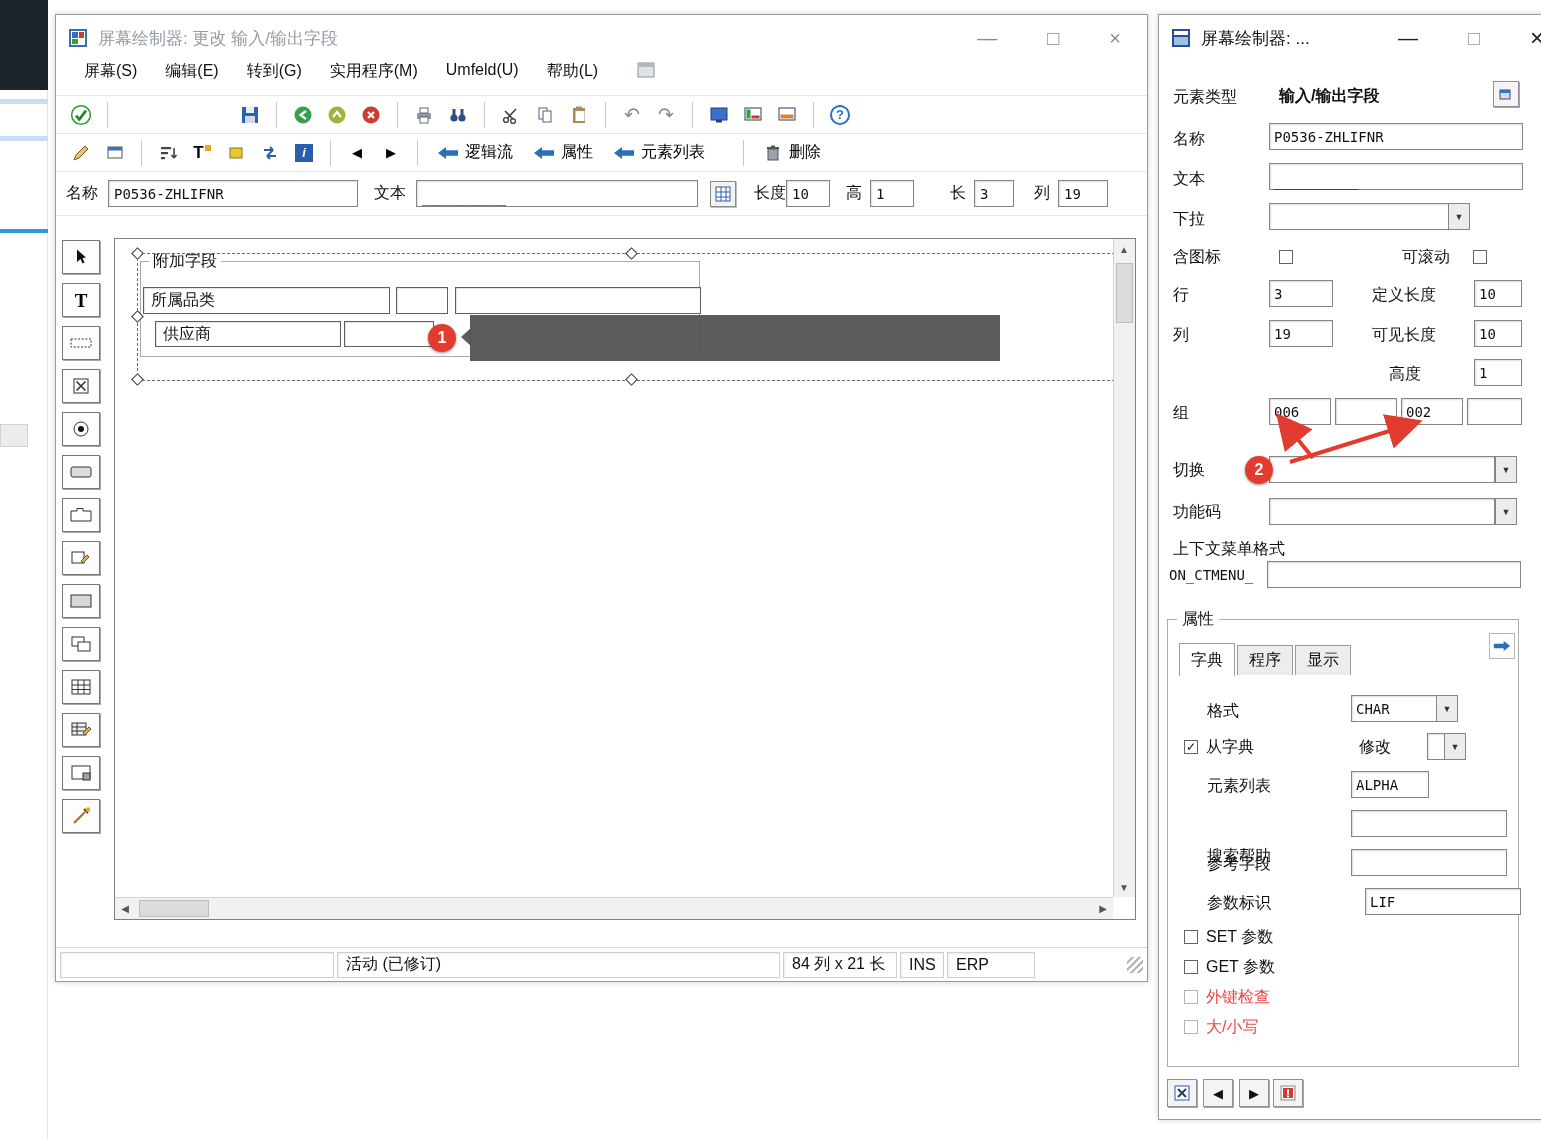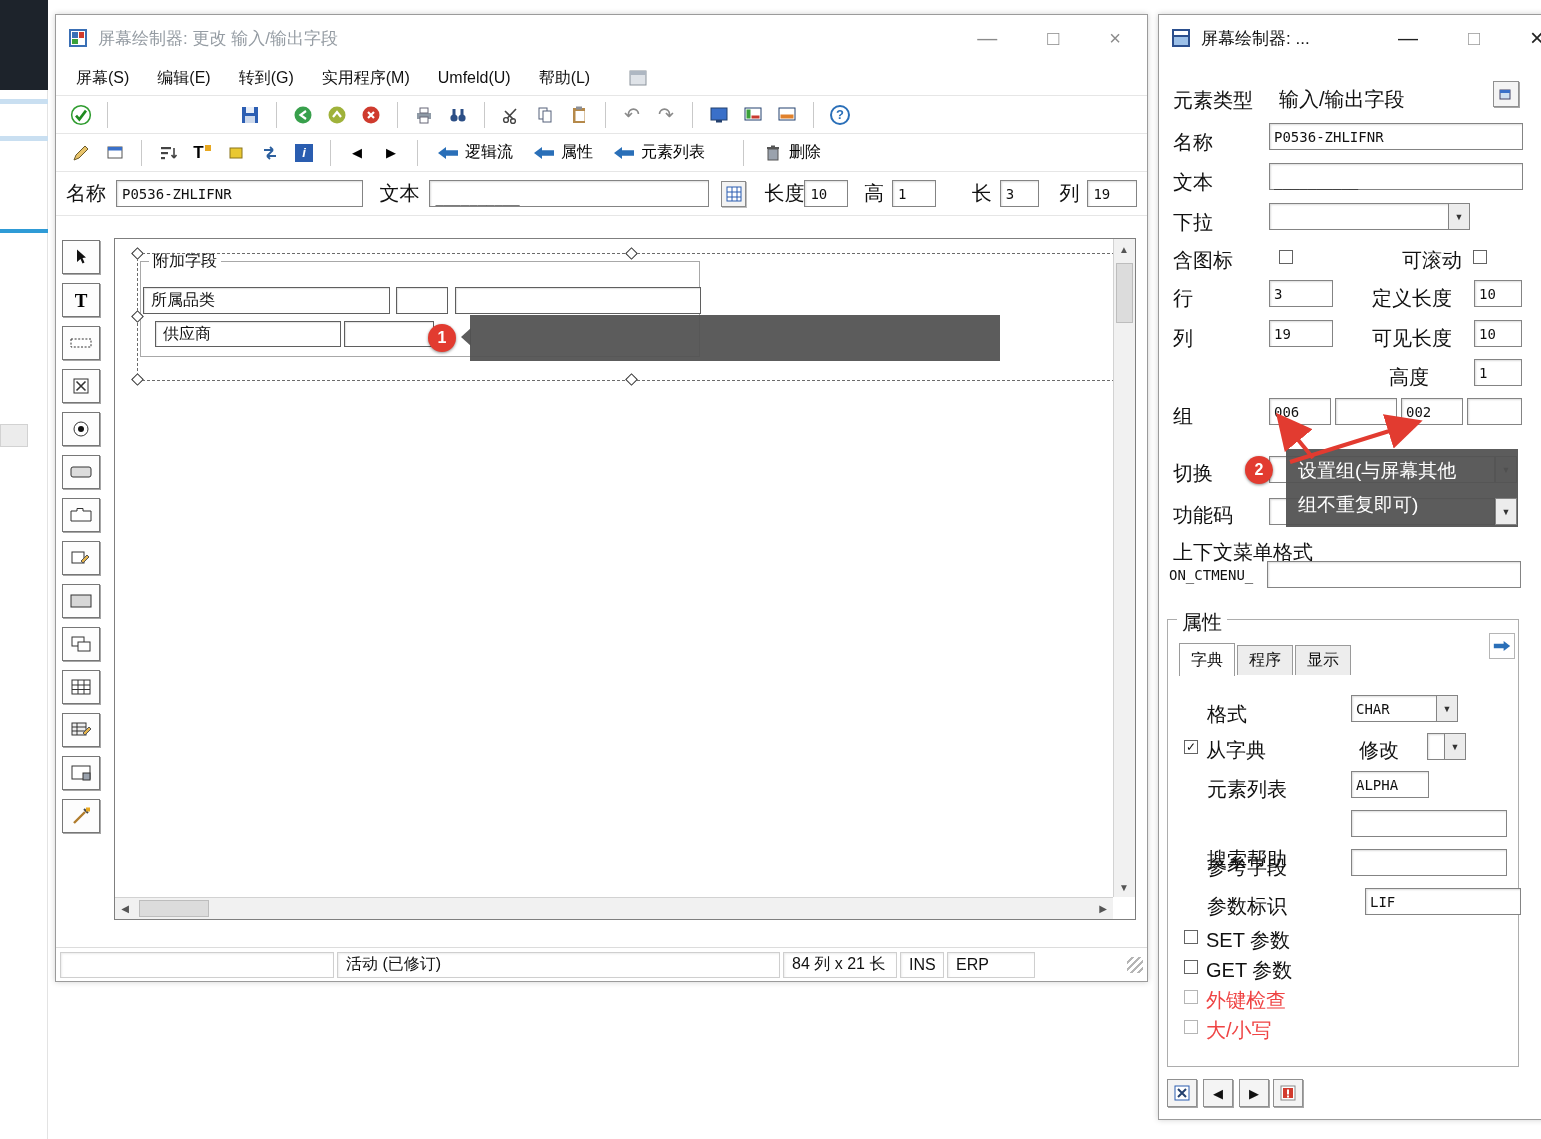--- a/index.html
+++ b/index.html
@@ -4,21 +4,21 @@
 <style>
   *{box-sizing:border-box;margin:0;padding:0}
   body{width:1541px;height:1139px;position:relative;overflow:hidden;background:#fff;
        font-family:"Liberation Sans",sans-serif;color:#111}
   .win{position:absolute;background:#fff;border:1px solid #9b9b9b;box-shadow:0 0 6px rgba(0,0,0,.18)}
   
   .titlebar{height:46px;display:flex;align-items:center;gap:10px;padding:0 12px;position:relative;background:#fff}
   .title-text{font-size:17px;white-space:nowrap}
   .winbtns{position:absolute;right:26px;top:0;height:46px;display:flex;align-items:center;gap:50px;font-size:20px}
   .winbtn{cursor:default;line-height:1}
-  .menubar{height:34px;display:flex;align-items:center;gap:28px;padding:0 20px;font-size:16px}
+  .menubar{height:34px;display:flex;gap:28px;padding:0 28px;font-size:16px}
   .menu-item{white-space:nowrap}
   
   .tbar{height:38px;display:flex;align-items:center;gap:4px;padding:0 10px;border-top:1px solid #e6e6e6}
   .sep{width:1px;height:26px;background:#c9c9c9;margin:0 7px;flex:0 0 auto}
   .tb-btn{width:30px;height:28px;display:flex;align-items:center;justify-content:center;background:transparent;border:none;flex:0 0 auto}
   .tb-lbl-btn{display:flex;align-items:center;gap:6px;padding:0 8px;height:28px;border:none;background:transparent;font-size:16px;font-family:inherit}
   .glyph{font-size:16px;line-height:1}
   
   .formrow{height:44px;display:flex;align-items:center;padding:0 10px;border-top:1px solid #e6e6e6;font-size:16px}
   .fin{height:27px;border:1px solid #848484;box-shadow:inset 1px 1px 2px rgba(0,0,0,.14);background:#fff;
@@ -40,21 +40,21 @@
   .grouplabel{position:absolute;top:-11px;left:8px;background:#fff;padding:0 4px;font-size:16px;white-space:nowrap}
   .selrect{position:absolute;border:1px dashed #6b6b6b;z-index:2}
   .dm{position:absolute;width:9px;height:9px;background:#fff;border:1px solid #333;transform:rotate(45deg);z-index:6}
   .canvas-box{position:absolute;border:1px solid #5f5f5f;background:#fff;display:flex;align-items:center;padding:0 7px;font-size:16px;z-index:3;box-shadow:inset 1px 1px 1px rgba(0,0,0,.12)}
   
   .statusbar{height:34px;display:flex;align-items:center;gap:3px;padding:0 4px;border-top:1px solid #dcdcdc;font-size:16px}
   .sseg{height:26px;border:1px solid #cfcfcf;box-shadow:inset 1px 1px 2px rgba(0,0,0,.08);display:flex;align-items:center;padding:0 8px;white-space:nowrap}
   .grip{width:16px;height:16px;margin-left:auto;background:repeating-linear-gradient(135deg,transparent 0 3px,#b5b5b5 3px 5px)}
   
   .panel-body{position:relative;flex:1;font-size:16px}
-  .lb{position:absolute;white-space:nowrap;font-size:20px}
+  .lb{position:absolute;white-space:nowrap;font-size:16px}
   .lb.dis{color:#ef4444}
   .inp{position:absolute;height:27px;background:#fff;border:1px solid #848484;box-shadow:inset 1px 1px 2px rgba(0,0,0,.14);
        display:flex;align-items:center;padding:0 4px;font-family:"DejaVu Sans Mono",monospace;font-size:14px}
   .arrowbtn{position:absolute;width:22px;height:27px;background:#ececec;border:1px solid #848484;display:flex;align-items:center;justify-content:center;font-size:9px;color:#333}
   .cb{position:absolute;width:14px;height:14px;border:1px solid #636363;background:#fff;display:flex;align-items:center;justify-content:center;font-size:12px;line-height:1}
   .cb.dis{border-color:#b5b5b5}
   .tab{position:absolute;height:30px;padding:0 11px;display:flex;align-items:center;border:1px solid #9a9a9a;border-bottom:none;background:#ededed;font-size:16px;top:584px}
   .tab.active{background:#fff;top:582px;height:33px;z-index:3}
   .bbtn{position:absolute;width:30px;height:28px;border:1px solid #909090;background:#f4f4f4;box-shadow:1px 1px 0 rgba(0,0,0,.35);display:flex;align-items:center;justify-content:center}
   
@@ -461,21 +461,21 @@
     <div class="winbtns" style="color:#222">
       <span class="winbtn">—</span>
       <span class="winbtn" style="color:#9a9a9a">□</span>
       <span class="winbtn" style="font-size:24px">×</span>
     </div>
   </div>
 
   <div class="panel-body">
 
     <span class="lb" style="left:14px;top:26px">元素类型</span>
-    <span class="lb" style="left:120px;top:25px;font-weight:normal">输入/输出字段</span>
+    <span class="lb" style="left:120px;top:25px;font-weight:bold">输入/输出字段</span>
     <span class="bbtn" style="left:334px;top:20px;width:26px;height:26px">
       <svg width="16" height="16" viewBox="0 0 16 16">
           <rect x="2" y="4" width="10" height="9" fill="#cfe0f2" stroke="#446"></rect>
           <rect x="2" y="4" width="10" height="3" fill="#3a70c9"></rect>
         </svg>
     </span>
 
     <span class="lb" style="left:14px;top:68px">名称</span>
     <span class="inp" style="left:110px;top:62px;width:254px">P0536-ZHLIFNR</span>
 
@@ -518,24 +518,20 @@
       </defs>
       <line x1="59" y1="47" x2="27" y2="8" stroke="#e23b30" stroke-width="4" marker-end="url(#ah)"></line>
       <line x1="36" y1="51" x2="161" y2="12" stroke="#e23b30" stroke-width="4" marker-end="url(#ah)"></line>
     </svg>
 
     <span class="lb" style="left:14px;top:399px">切换</span>
     <span class="inp" style="left:110px;top:395px;width:226px;z-index:5"></span>
     <span class="arrowbtn" style="left:336px;top:395px;z-index:5">▼</span>
 
     <div class="badge" style="left:86px;top:395px">2</div>
-    <div class="tip tip2" style="left:127px;top:388px;width:232px;height:78px">
-      <span>设置组(与屏幕其他</span>
-      <span>组不重复即可)</span>
-    </div>
 
     <span class="lb" style="left:14px;top:441px">功能码</span>
     <span class="inp" style="left:110px;top:437px;width:226px;z-index:5"></span>
     <span class="arrowbtn" style="left:336px;top:437px;z-index:30">▼</span>
 
     <span class="lb" style="left:14px;top:478px">上下文菜单格式</span>
     <span class="lb" style="left:10px;top:506px;font-family:'DejaVu Sans Mono',monospace;font-size:14px">ON_CTMENU_</span>
     <span class="inp" style="left:108px;top:500px;width:254px"></span>
 
     <div style="position:absolute;left:8px;top:558px;width:352px;height:448px;border:1px solid #adadad"></div>

